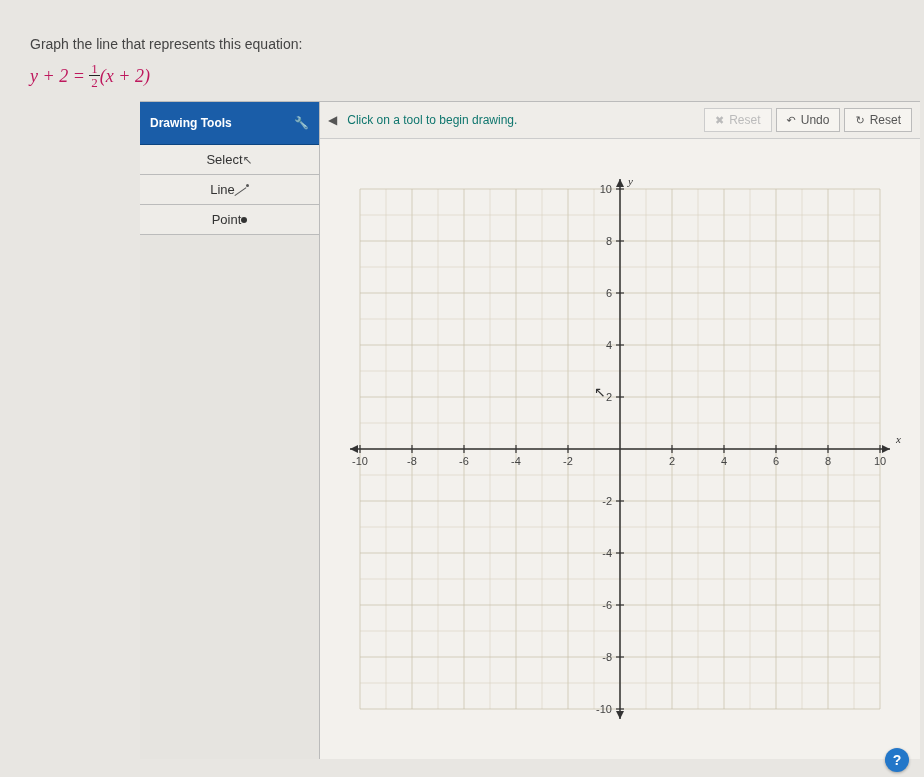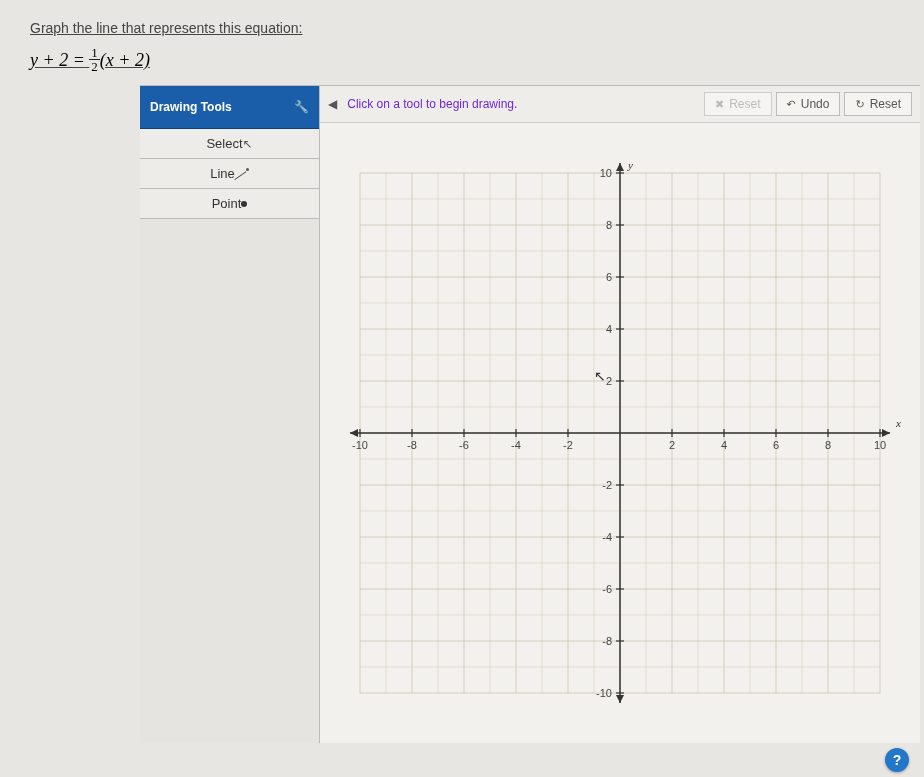--- a/index.html
+++ b/index.html
@@ -5,33 +5,32 @@
     * { box-sizing: border-box; margin: 0; padding: 0; }
     body {
       font-family: Arial, sans-serif;
       background: #e8e6e2;
       width: 924px;
       height: 777px;
       position: relative;
       overflow: hidden;
     }
     .question-area {
-      padding: 20px 30px 10px 30px;
+      padding: 36px 30px 10px 30px;
       color: #444;
-      text-decoration: underline;
     }
     .question-prompt {
       font-size: 14px;
       margin-bottom: 12px;
     }
     .equation {
       font-family: 'Times New Roman', serif;
       font-size: 18px;
       font-style: italic;
-      color: #000000;
+      color: #be185d;
     }
     .frac {
       display: inline-block;
       vertical-align: middle;
       text-align: center;
       font-style: normal;
       font-size: 13px;
       line-height: 1;
       position: relative;
       top: -2px;
@@ -99,21 +98,21 @@
       display: flex;
       align-items: center;
       padding: 6px 8px;
       border-bottom: 1px solid #ccc;
       background: #efede9;
     }
     .collapse-arrow {
       color: #555; font-size: 12px; margin-right: 10px; cursor: pointer;
     }
     .hint-text {
-      color: #6d28d9; font-size: 12px; flex: 1;
+      color: #0f766e; font-size: 12px; flex: 1;
     }
     .tb-btn {
       border: 1px solid #bbb;
       background: #f6f4f0;
       color: #555;
       font-size: 12px;
       padding: 4px 10px;
       display: inline-flex;
       align-items: center;
       gap: 5px;

